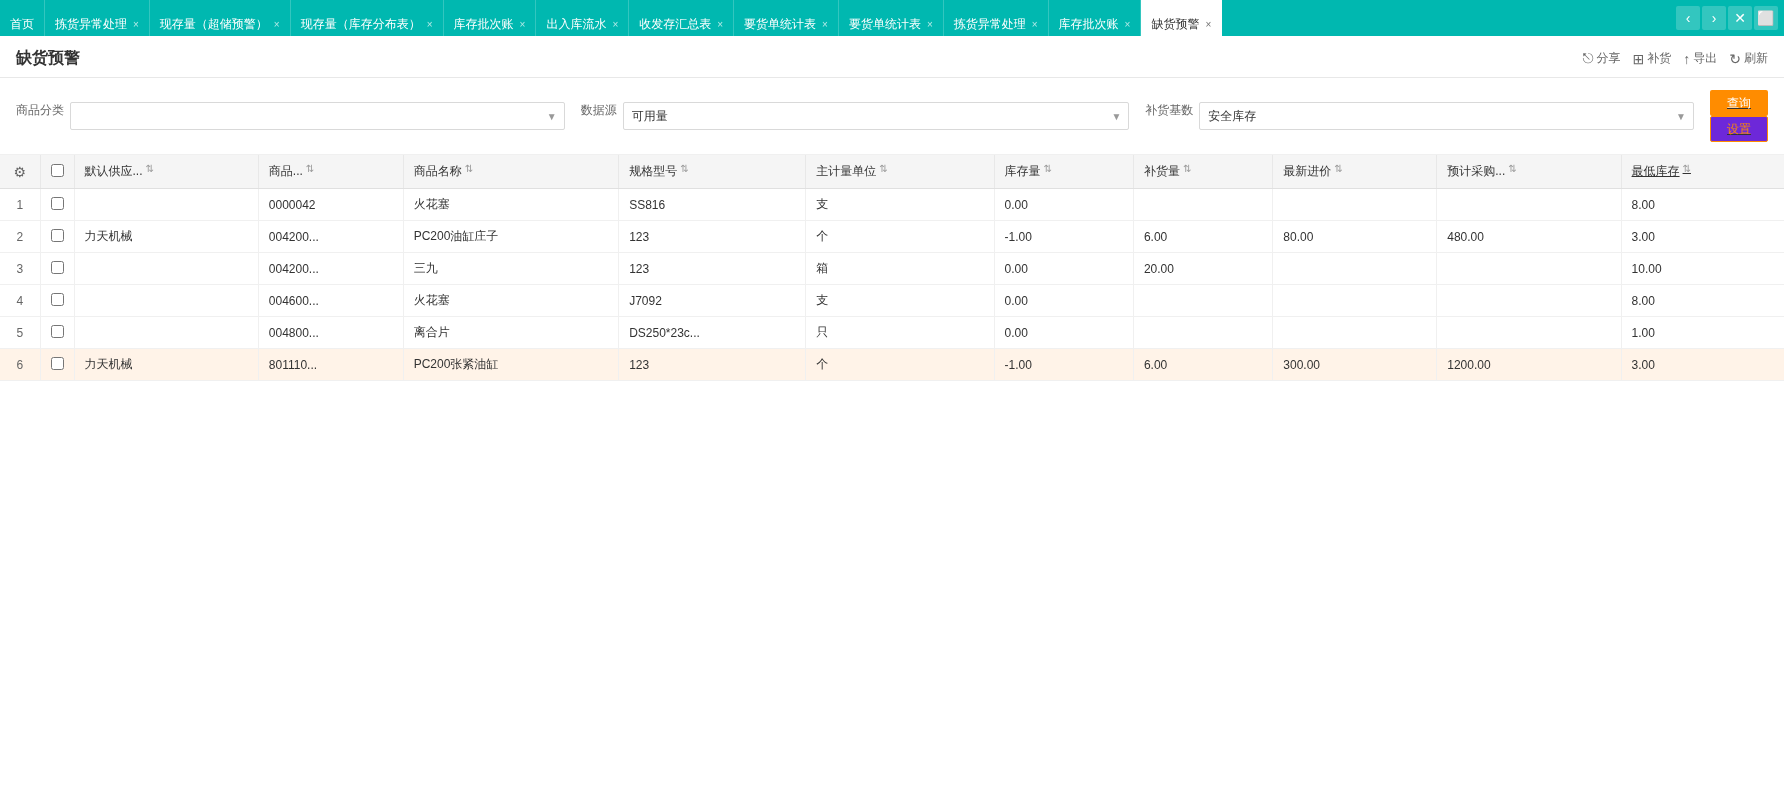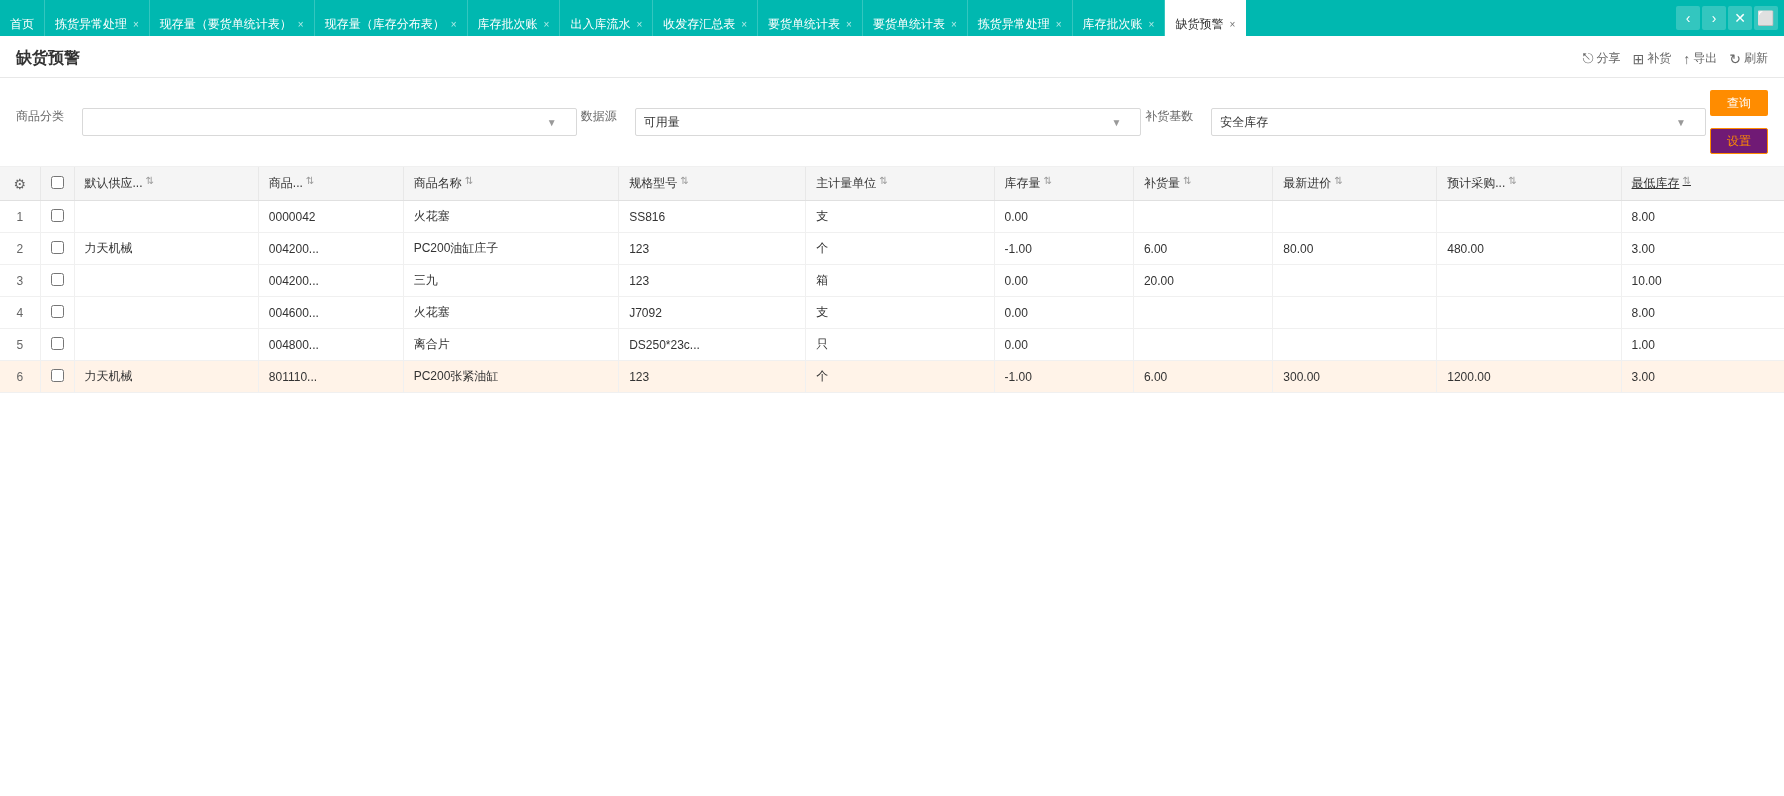--- a/index.html
+++ b/index.html
@@ -123,48 +123,48 @@
       width: 100%;
       height: 28px;
       border: 1px solid #d9d9d9;
       border-radius: 2px;
       padding: 0 28px 0 8px;
       font-size: 12px;
       color: #333;
       background: #fff;
       appearance: none;
       cursor: pointer;
-      margin-left: 12px;
     }
     .filter-select-arrow {
       position: absolute;
       right: 8px;
       top: 50%;
       transform: translateY(-50%);
       color: #999;
       pointer-events: none;
       font-size: 10px;
     }
     .filter-actions {
       display: flex;
       flex-direction: column;
-      gap: 12px;
+      gap: 0;
+      text-decoration: underline;
     }
     .btn-query {
       background: #ff8c00;
       color: #fff;
       border: none;
       border-radius: 2px;
       padding: 4px 16px;
       font-size: 12px;
       cursor: pointer;
       height: 26px;
     }
     .btn-settings {
-      background: #701a75;
+      background: #6d28d9;
       color: #ff8c00;
       border: 1px solid #ff8c00;
       border-radius: 2px;
       padding: 4px 16px;
       font-size: 12px;
       cursor: pointer;
       height: 26px;
     }
 
     
@@ -230,21 +230,21 @@
 
 <div class="top-nav">
   <div class="nav-tab">
     <span>首页</span>
   </div>
   <div class="nav-tab">
     <span>拣货异常处理</span>
     <span class="close-x">×</span>
   </div>
   <div class="nav-tab">
-    <span>现存量（要货单统计表）</span>
+    <span>现存量（超储预警）</span>
     <span class="close-x">×</span>
   </div>
   <div class="nav-tab">
     <span>现存量（库存分布表）</span>
     <span class="close-x">×</span>
   </div>
   <div class="nav-tab">
     <span>库存批次账</span>
     <span class="close-x">×</span>
   </div>

